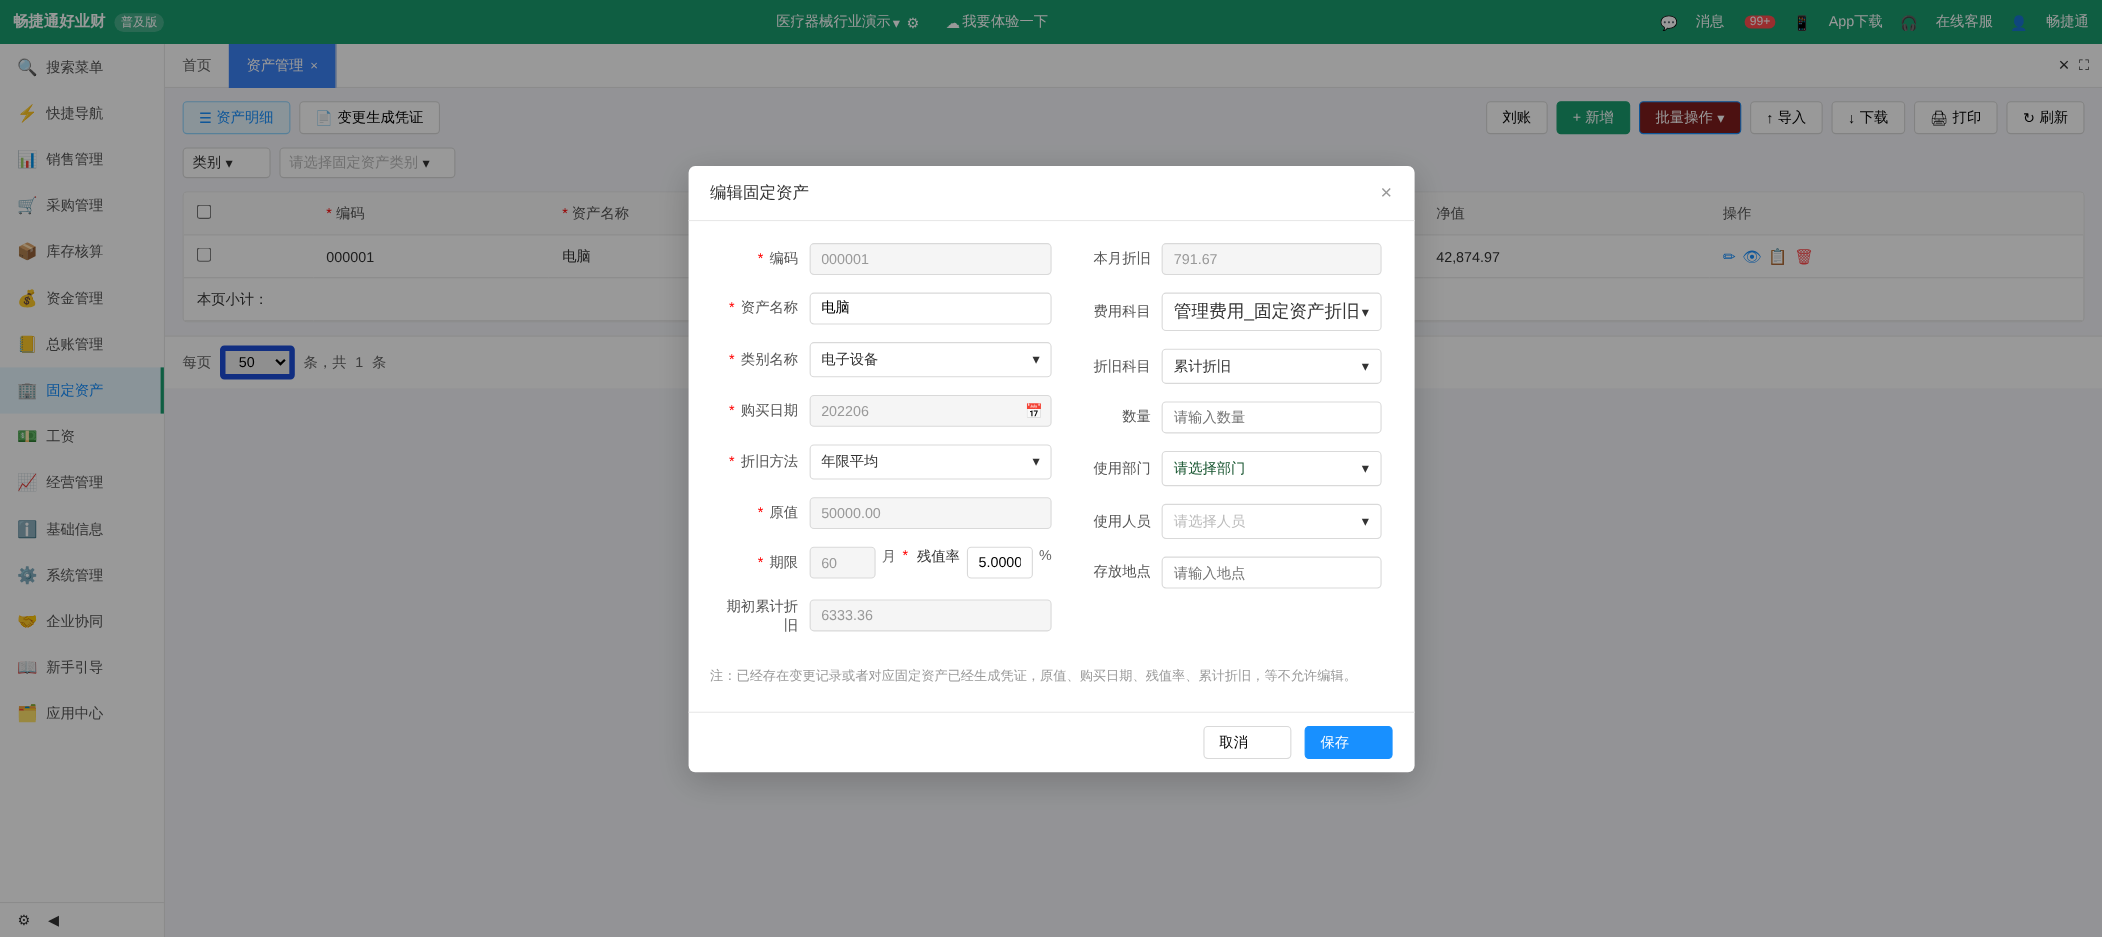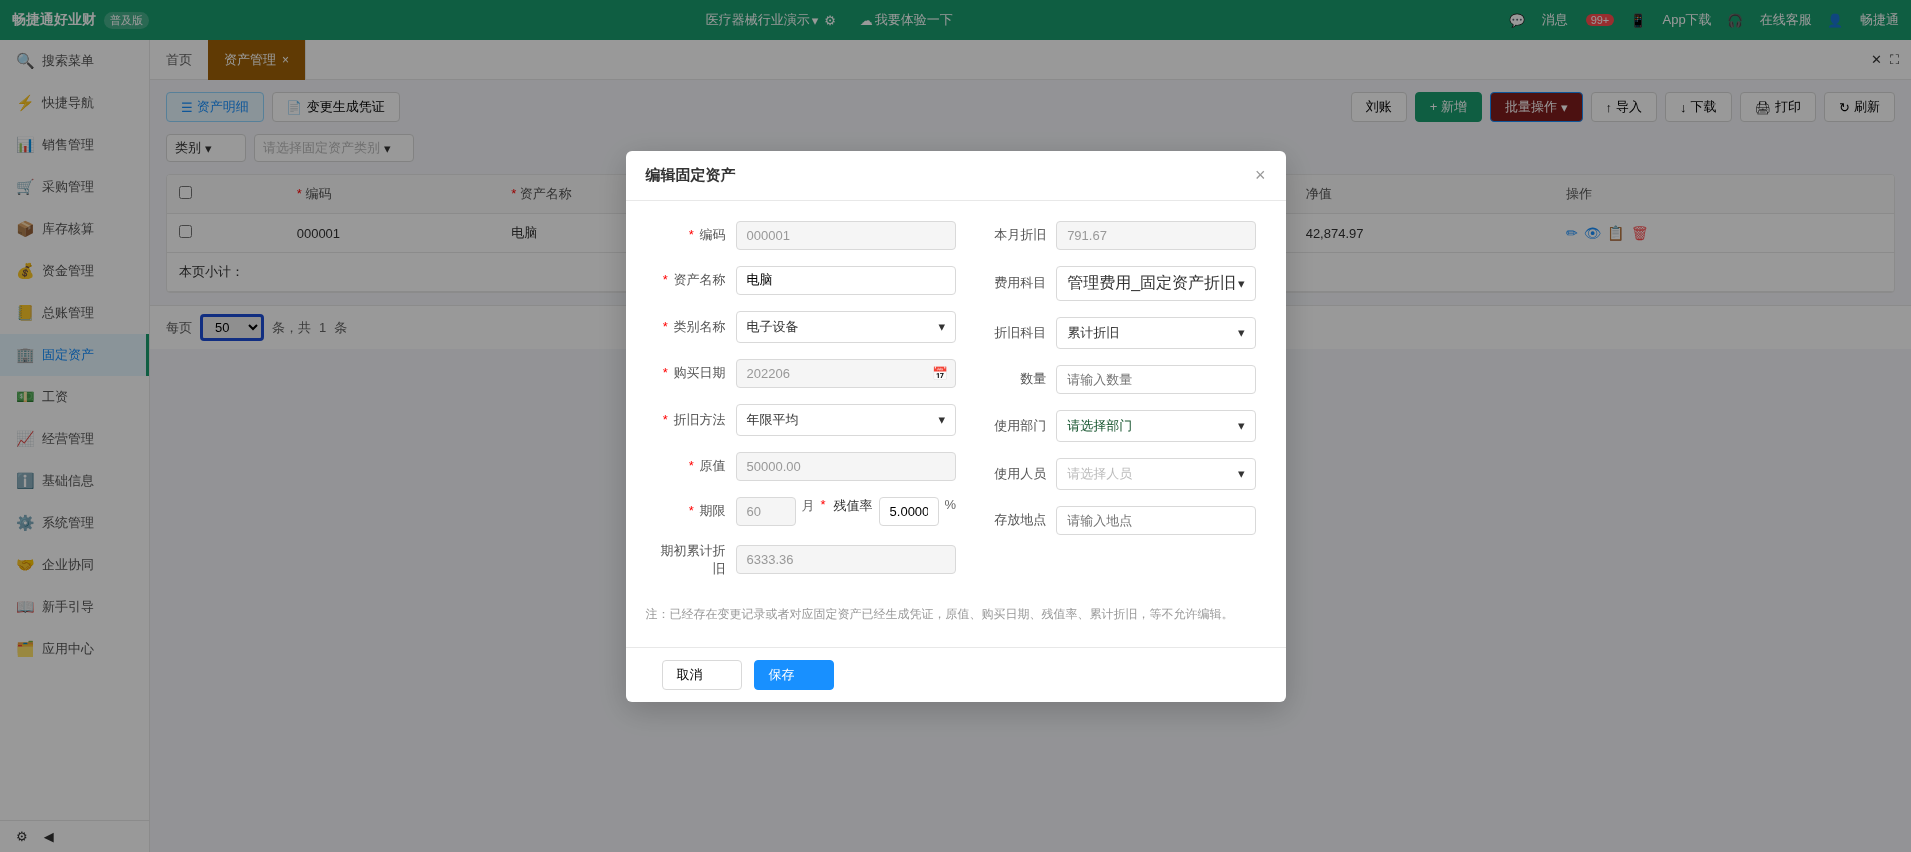--- a/index.html
+++ b/index.html
@@ -26,21 +26,21 @@
     .sidebar-item { display: flex; align-items: center; gap: 8px; padding: 12px 16px; cursor: pointer; color: #555; font-size: 13px; }
     .sidebar-item.active { background: #e6f7ff; color: #1890ff; border-right: 3px solid #1a9d6f; }
     .sidebar-item.active .sidebar-icon { color: #1a9d6f; }
     .sidebar-icon { width: 18px; text-align: center; font-size: 15px; }
     .sidebar-bottom { padding: 8px 16px; border-top: 1px solid #e8e8e8; display: flex; gap: 16px; align-items: center; }
 
     
     .content-area { flex: 1; display: flex; flex-direction: column; overflow: hidden; }
     .tab-bar { background: #fff; border-bottom: 1px solid #e8e8e8; display: flex; align-items: center; height: 40px; padding: 0 0; flex-shrink: 0; }
     .tab { padding: 0 16px; height: 40px; display: flex; align-items: center; gap: 6px; cursor: pointer; font-size: 13px; color: #666; border-right: 1px solid #e8e8e8; }
-    .tab.active { background: #a16207; color: white; }
+    .tab.active { background: #3b82f6; color: white; }
     .tab-close { font-size: 12px; cursor: pointer; }
     .tab-home { padding: 0 16px; height: 40px; display: flex; align-items: center; font-size: 13px; color: #666; cursor: pointer; }
     .window-controls { margin-left: auto; display: flex; gap: 8px; padding: 0 12px; }
 
     
     .page-content { flex: 1; overflow: auto; padding: 0; background: #f5f6fa; position: relative; }
     .page-inner { padding: 12px 16px; }
 
     
     .toolbar { display: flex; align-items: center; gap: 8px; margin-bottom: 12px; }
@@ -61,42 +61,42 @@
     th { padding: 10px 12px; border-bottom: 1px solid #e8e8e8; color: #555; font-weight: normal; text-align: left; white-space: nowrap; }
     td { padding: 10px 12px; border-bottom: 1px solid #e8e8e8; color: #333; white-space: nowrap; }
     .required-mark { color: #f00; }
     .td-action { display: flex; gap: 6px; }
     .action-icon { cursor: pointer; color: #1890ff; font-size: 14px; }
 
     
     .modal-overlay { position: fixed; top: 0; left: 0; width: 100%; height: 100%; background: rgba(0,0,0,0.4); z-index: 1000; display: flex; align-items: center; justify-content: center; }
     .modal { background: white; border-radius: 6px; width: 660px; max-width: 95vw; box-shadow: 0 8px 32px rgba(0,0,0,0.2); }
     .modal-header { display: flex; align-items: center; justify-content: space-between; padding: 14px 20px; border-bottom: 1px solid #e8e8e8; }
-    .modal-title { font-size: 15px; font-weight: bold; }
+    .modal-title { font-size: 15px; font-weight: normal; }
     .modal-close { cursor: pointer; font-size: 18px; color: #999; }
     .modal-body { padding: 20px; }
-    .modal-footer { padding: 12px 36px; border-top: 1px solid #e8e8e8; display: flex; justify-content: flex-start; gap: 12px; }
+    .modal-footer { padding: 12px 20px; border-top: 1px solid #e8e8e8; display: flex; justify-content: flex-end; gap: 12px; }
     .modal-note { font-size: 12px; color: #999; margin: 12px 0 4px; }
 
     
     .form-grid { display: grid; grid-template-columns: 1fr 1fr; gap: 0; }
     .form-row { display: flex; align-items: center; margin-bottom: 16px; padding: 0 10px; }
     .form-label { width: 80px; text-align: right; padding-right: 10px; font-size: 13px; color: #555; flex-shrink: 0; }
     .form-required { color: #f00; margin-right: 2px; }
     .form-control { flex: 1; border: 1px solid #d9d9d9; border-radius: 4px; padding: 6px 10px; font-size: 13px; outline: none; background: white; }
     .form-control.readonly { background: #f5f5f5; color: #999; }
     .form-control-wrap { flex: 1; position: relative; display: flex; align-items: center; }
     .form-select-wrap { flex: 1; border: 1px solid #d9d9d9; border-radius: 4px; padding: 6px 10px; font-size: 13px; background: white; display: flex; align-items: center; justify-content: space-between; cursor: pointer; }
     .form-inline { display: flex; align-items: flex-start; gap: 6px; flex: 1; }
     .form-inline input { border: 1px solid #d9d9d9; border-radius: 4px; padding: 6px 10px; font-size: 13px; outline: none; }
     .form-inline .unit { color: #666; font-size: 13px; }
     .calendar-icon { position: absolute; right: 8px; color: #999; cursor: pointer; }
     .pct-input { width: 60px; border: 1px solid #d9d9d9; border-radius: 4px; padding: 6px 6px; font-size: 13px; }
     .page-footer { padding: 8px 16px; background: white; border-top: 1px solid #e8e8e8; font-size: 13px; color: #666; display: flex; align-items: center; gap: 8px; }
-    .page-select { border: 3px solid #1d4ed8; border-radius: 4px; padding: 2px 8px; font-size: 13px; }
+    .page-select { border: 5px solid #1d4ed8; border-radius: 4px; padding: 2px 8px; font-size: 13px; }
   </style>
 </head>
 <body>
 
 <div class="app-container">
 
   <div class="top-bar">
     <div class="top-bar-left">
       <span class="top-bar-logo">畅捷通好业财</span>
       <span class="top-bar-edition">普及版</span>

